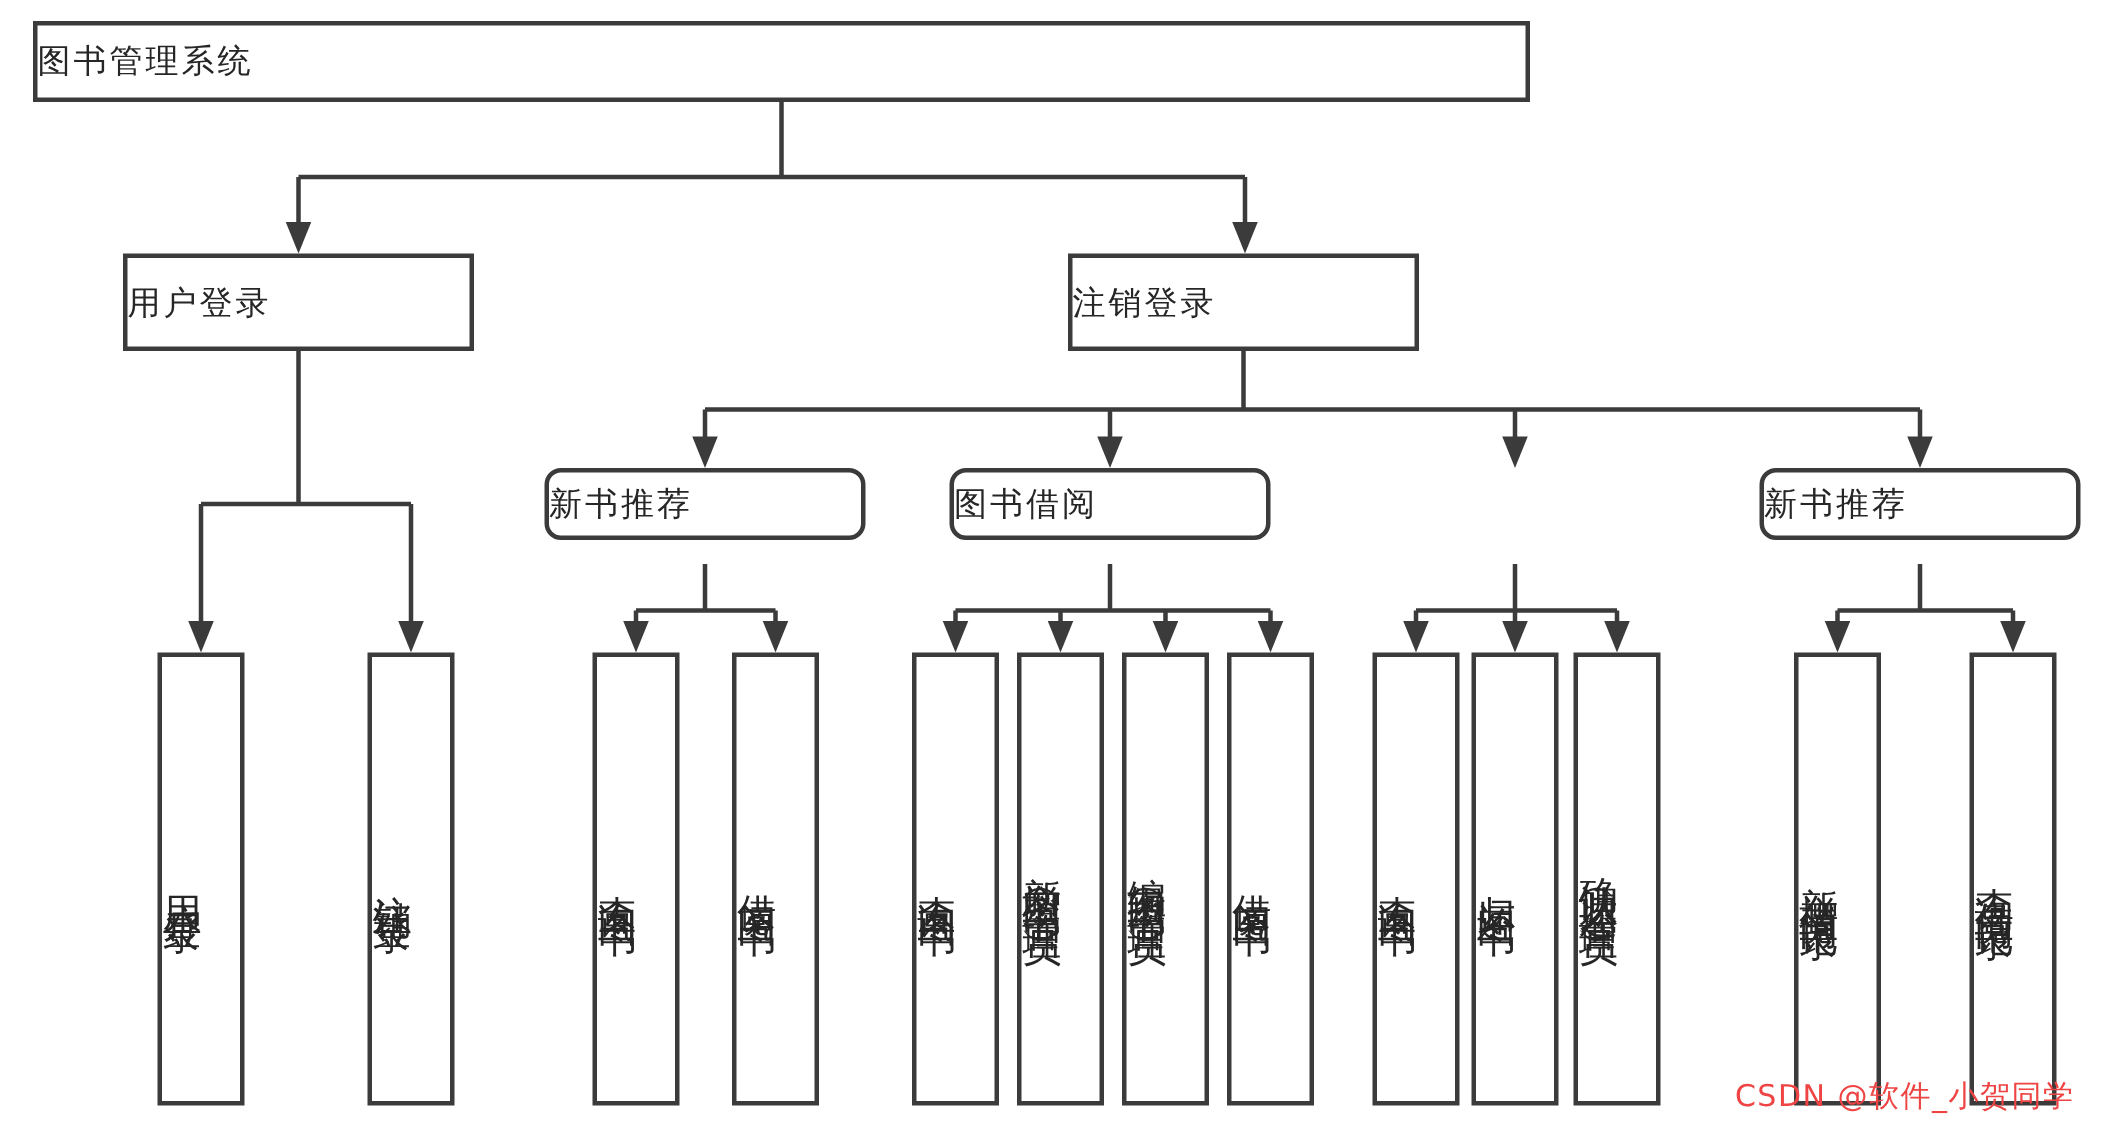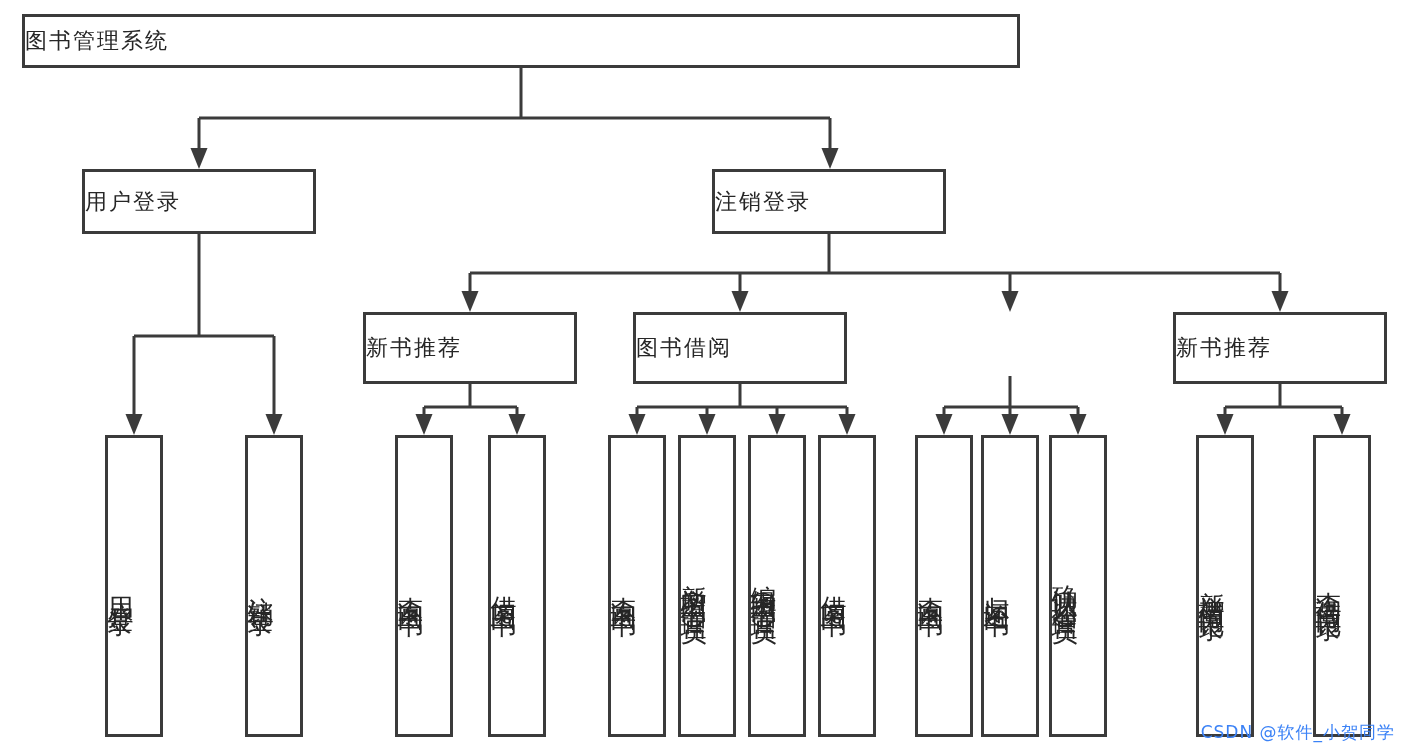--- a/index.html
+++ b/index.html
@@ -35,37 +35,37 @@
     text-align: center;
   }
   .node .lbl {
     font-size: 22px;
     letter-spacing: 2px;
     color: #262626;
     white-space: nowrap;
   }
   .root   { left: 22px;  top: 14px;  width: 998px; height: 54px; }
   .lv2    { top: 169px; width: 234px; height: 65px; }
-  .lv3    { top: 312px; width: 214px; height: 72px; }
+  .lv3    { top: 312px; width: 214px; height: 48px; border-radius: 11px; }
   .leaf   { top: 435px; width: 58px;  height: 302px; }
   .leaf .vlbl {
     writing-mode: vertical-rl;
     text-orientation: mixed;
     font-size: 26px;
     letter-spacing: 5px;
     line-height: 1.0;
     color: #262626;
   }
   .watermark {
     position: absolute;
-    right: 10px;
+    right: 22px;
     bottom: 3px;
     z-index: 3;
-    font-size: 17px;
-    color: #3b82f6;
+    font-size: 20px;
+    color: #ef4444;
     white-space: nowrap;
     letter-spacing: 1px;
   }
 </style>
 </head>
 <body>
 
 <div class="canvas">
 
   <svg class="connectors" viewBox="0 0 1405 747" xmlns="http://www.w3.org/2000/svg">

